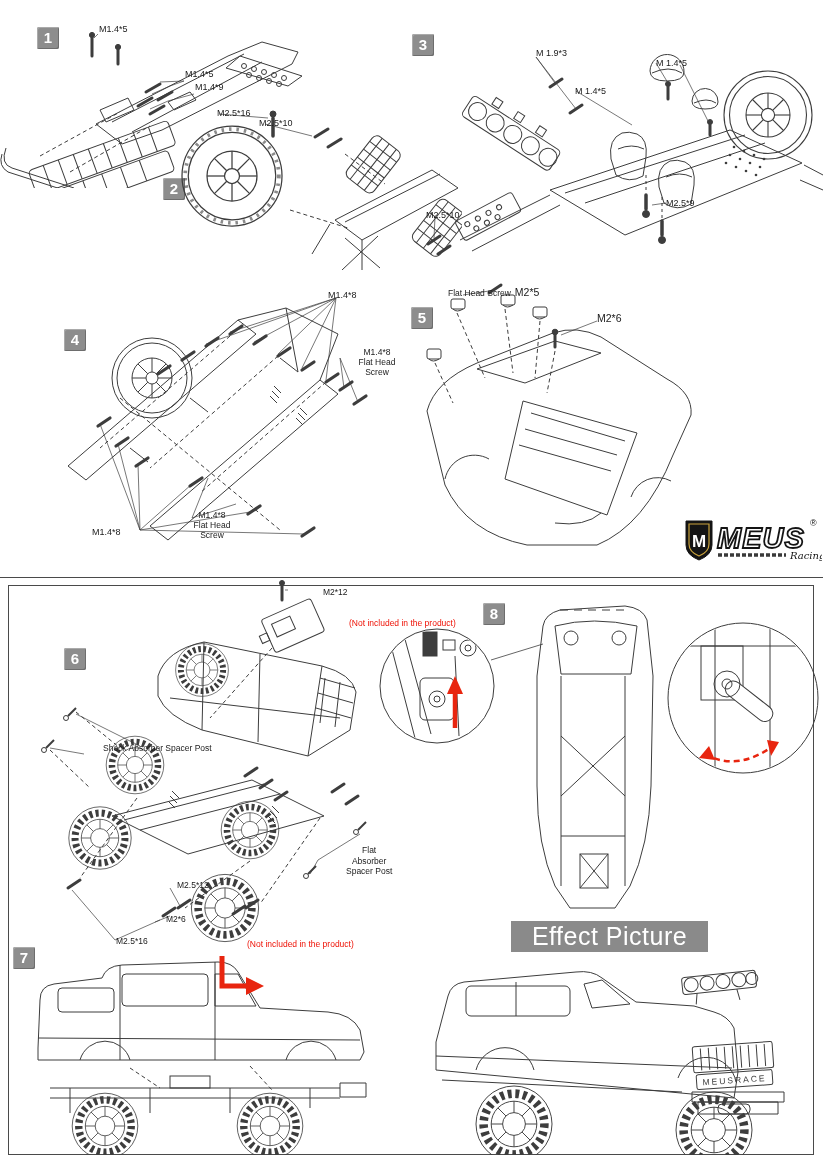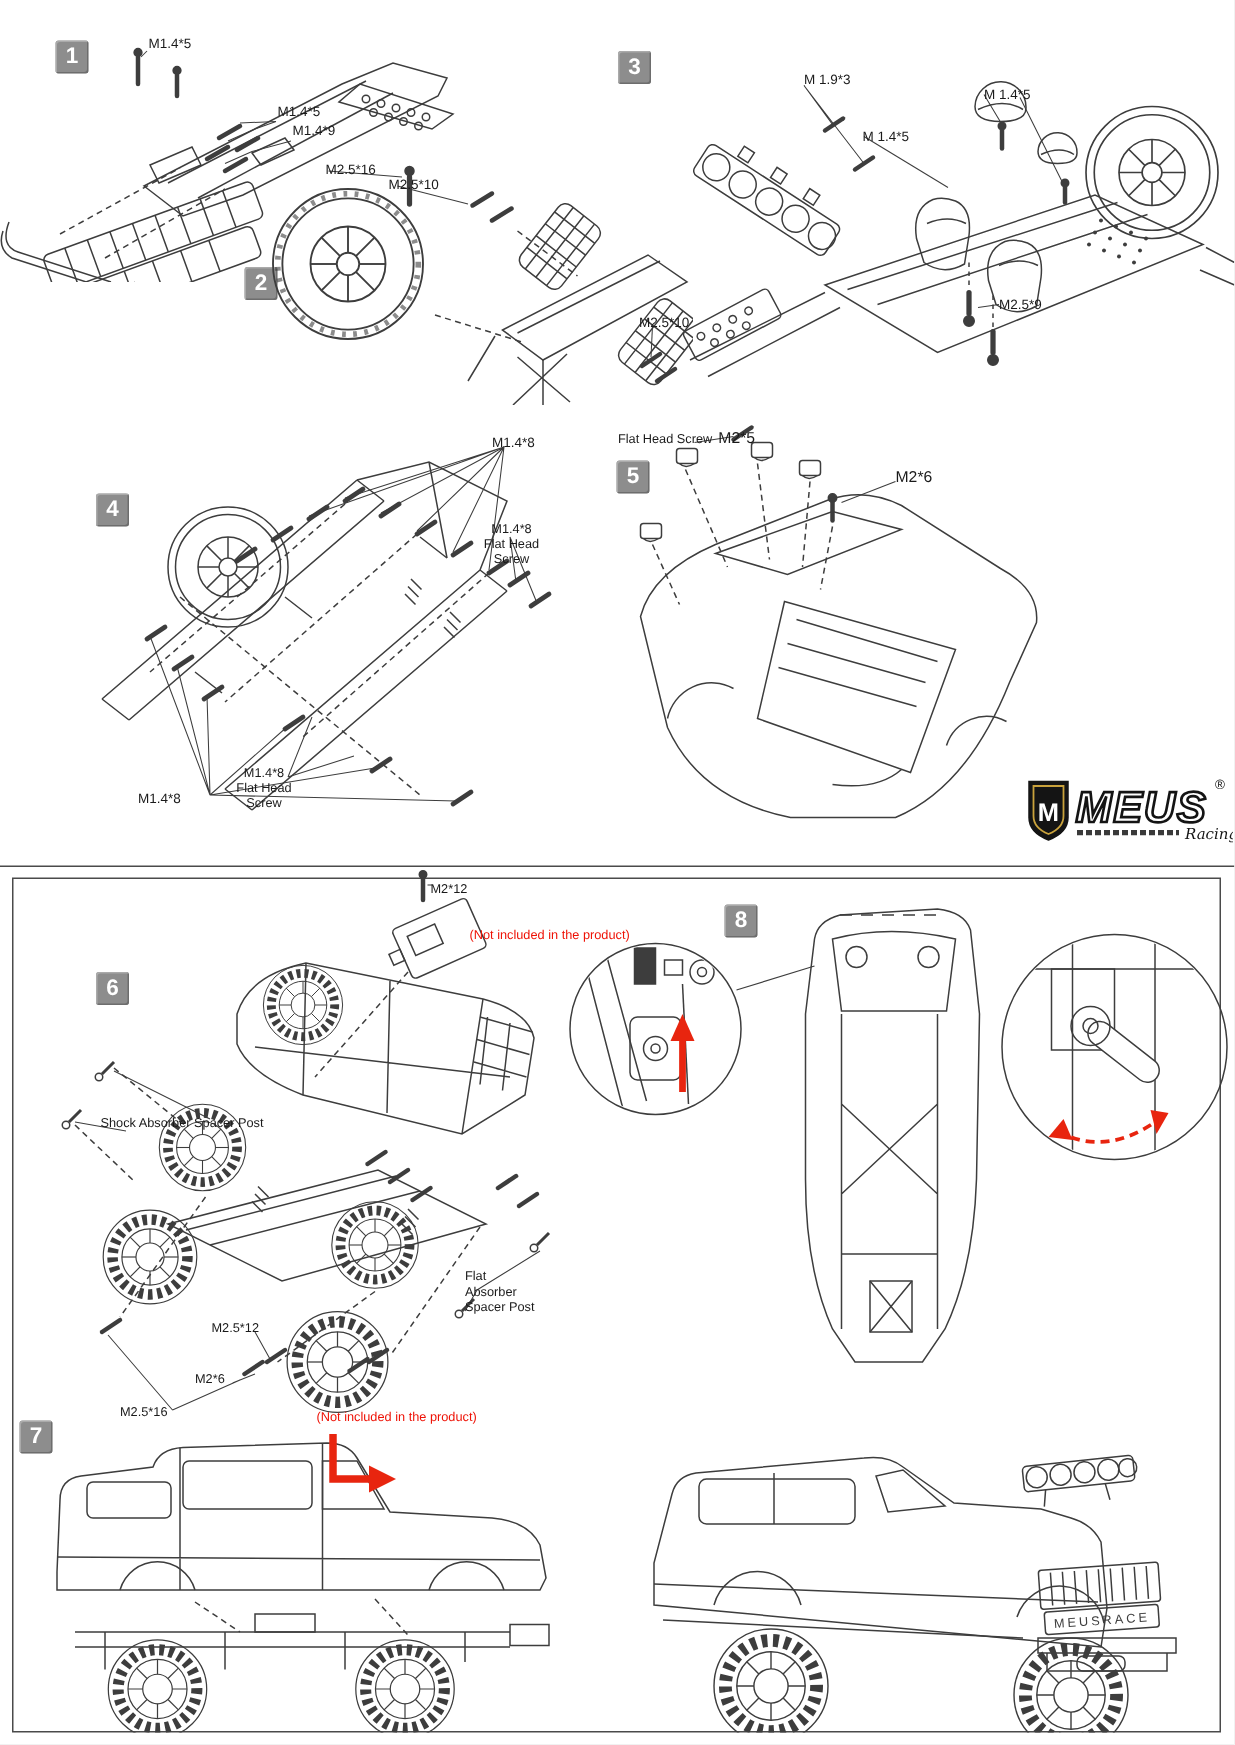--- a/index.html
+++ b/index.html
@@ -6,22 +6,22 @@
   .page{position:relative;width:823px;height:1163px;background:#ffffff;overflow:hidden;
         font-family:"Liberation Sans",sans-serif;color:#1a1a1a;}
   svg{position:absolute;overflow:hidden;}
   .sk{stroke:#3d3d3d;fill:none;stroke-width:1;}
   .divider{position:absolute;left:0;top:577px;width:823px;border-top:1.6px solid #4a4a4a;}
   .bottom-frame{position:absolute;left:8px;top:585px;width:804px;height:568px;
         border:1.6px solid #4a4a4a;pointer-events:none;}
   .stepbox{position:absolute;width:22px;height:22px;background:#8d8d8d;color:#fff;
         font:bold 15px/22px "Liberation Sans",sans-serif;text-align:center;border-radius:2px;
         box-shadow:inset 1px 1px 0 #aaa,inset -1px -1px 0 #6d6d6d;}
-  .lbl{position:absolute;font-size:9px;line-height:10px;white-space:nowrap;color:#1a1a1a;}
-  .lbl-sm{font-size:8.5px;}
+  .lbl{position:absolute;font-size:9px;line-height:10px;white-space:nowrap;color:#1a1a1a;text-align:center;}
+  .lbl-sm{font-size:8.5px;margin-left:36px;}
   .lbl-md{font-size:10.5px;}
   .lbl-c{text-align:center;white-space:normal;}
   .red{color:#ee1105;}
   .combo .big{font-size:10.5px;margin-left:4px;}
   .effect-heading{position:absolute;left:511px;top:921px;width:197px;height:31px;background:#8a8a8a;
         color:#fff;font-size:25px;line-height:31px;text-align:center;letter-spacing:0.5px;}
   .logo{position:absolute;left:680px;top:509px;width:142px;height:56px;}
 </style>
 </head>
 <body>
@@ -558,14 +558,15 @@
   <div class="lbl lbl-sm" style="left:310px;top:845px;line-height:10.5px">
     <div>Flat</div>
     <div>Absorber</div>
     <div>Spacer Post</div>
   </div>
   <div class="lbl lbl-sm" style="left:141px;top:880px">M2.5*12</div>
   <div class="lbl lbl-sm" style="left:130px;top:914px">M2*6</div>
   <div class="lbl lbl-sm" style="left:80px;top:936px">M2.5*16</div>
   <div class="lbl lbl-sm red" style="left:211px;top:939px">(Not included in the product)</div>
 
+  <div class="effect-heading">Effect Picture</div>
 
 </div>
 
 </body></html>

